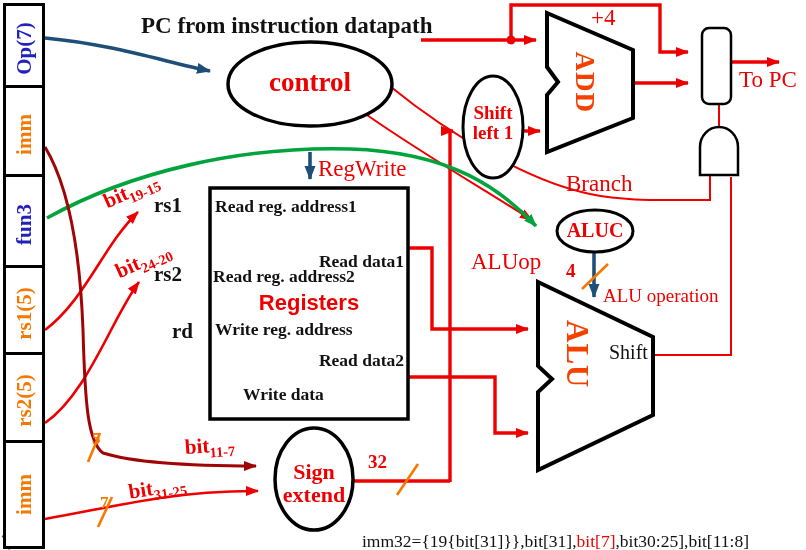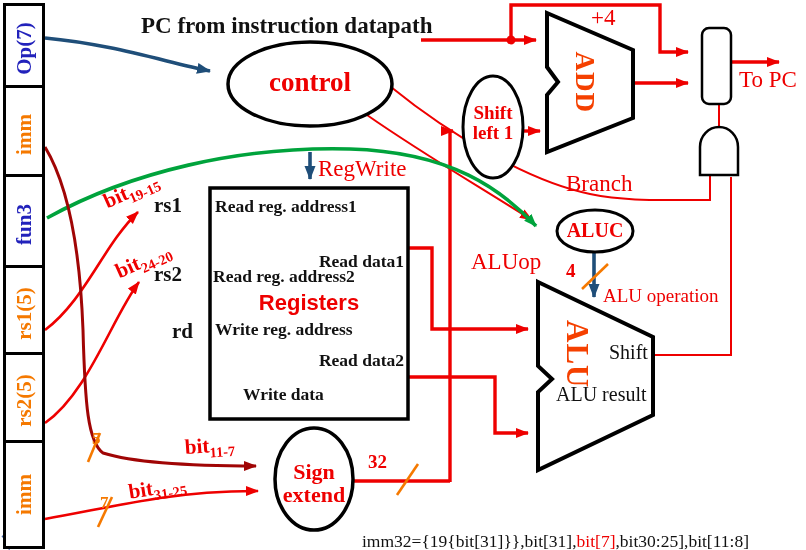--- a/index.html
+++ b/index.html
@@ -122,21 +122,20 @@
   <div class="lbl red" style="left:739px;top:68px;font-size:23px;">To PC</div>
   <div class="lbl red" style="left:566px;top:172px;font-size:23px;">Branch</div>
   <div class="lbl red" style="left:318px;top:157px;font-size:23px;">RegWrite</div>
   <div class="lbl red" style="left:471px;top:229px;font-size:23px;margin-top:21px;">ALUop</div>
   <div class="lbl red" style="left:603px;top:286px;font-size:19px;">ALU operation</div>
   <div class="lbl red bold" style="left:566px;top:261px;font-size:19px;">4</div>
   <div class="lbl red bold" style="left:368px;top:452px;font-size:19px;">32</div>
   <div class="lbl orange bold" style="left:92px;top:430px;font-size:17px;">5</div>
   <div class="lbl orange bold" style="left:100px;top:494px;font-size:17px;">7</div>
   <div class="lbl black" style="left:609px;top:342px;font-size:20px;">Shift</div>
-  <div class="lbl black" style="left:556px;top:384px;font-size:20px;">ALU result</div>
   <div class="lbl black bold" style="left:154px;top:194px;font-size:21px;">rs1</div>
   <div class="lbl black bold" style="left:154px;top:263px;font-size:21px;">rs2</div>
   <div class="lbl black bold" style="left:172px;top:320px;font-size:21px;">rd</div>
 
   <div class="lbl red bold rot" style="left:100px;top:192px;font-size:21px;transform:rotate(-24deg);"><span>bit</span><sub>19-15</sub></div>
   <div class="lbl red bold rot" style="left:112px;top:262px;font-size:21px;transform:rotate(-24deg);"><span>bit</span><sub>24-20</sub></div>
   <div class="lbl red bold rot" style="left:184px;top:436px;font-size:21px;transform:rotate(-4deg);"><span>bit</span><sub>11-7</sub></div>
   <div class="lbl red bold rot" style="left:127px;top:481px;font-size:21px;transform:rotate(-9deg);"><span>bit</span><sub>31-25</sub></div>
 
   <div class="lbl red bold ctr" style="left:228px;top:68px;width:164px;font-size:27px;">control</div>

